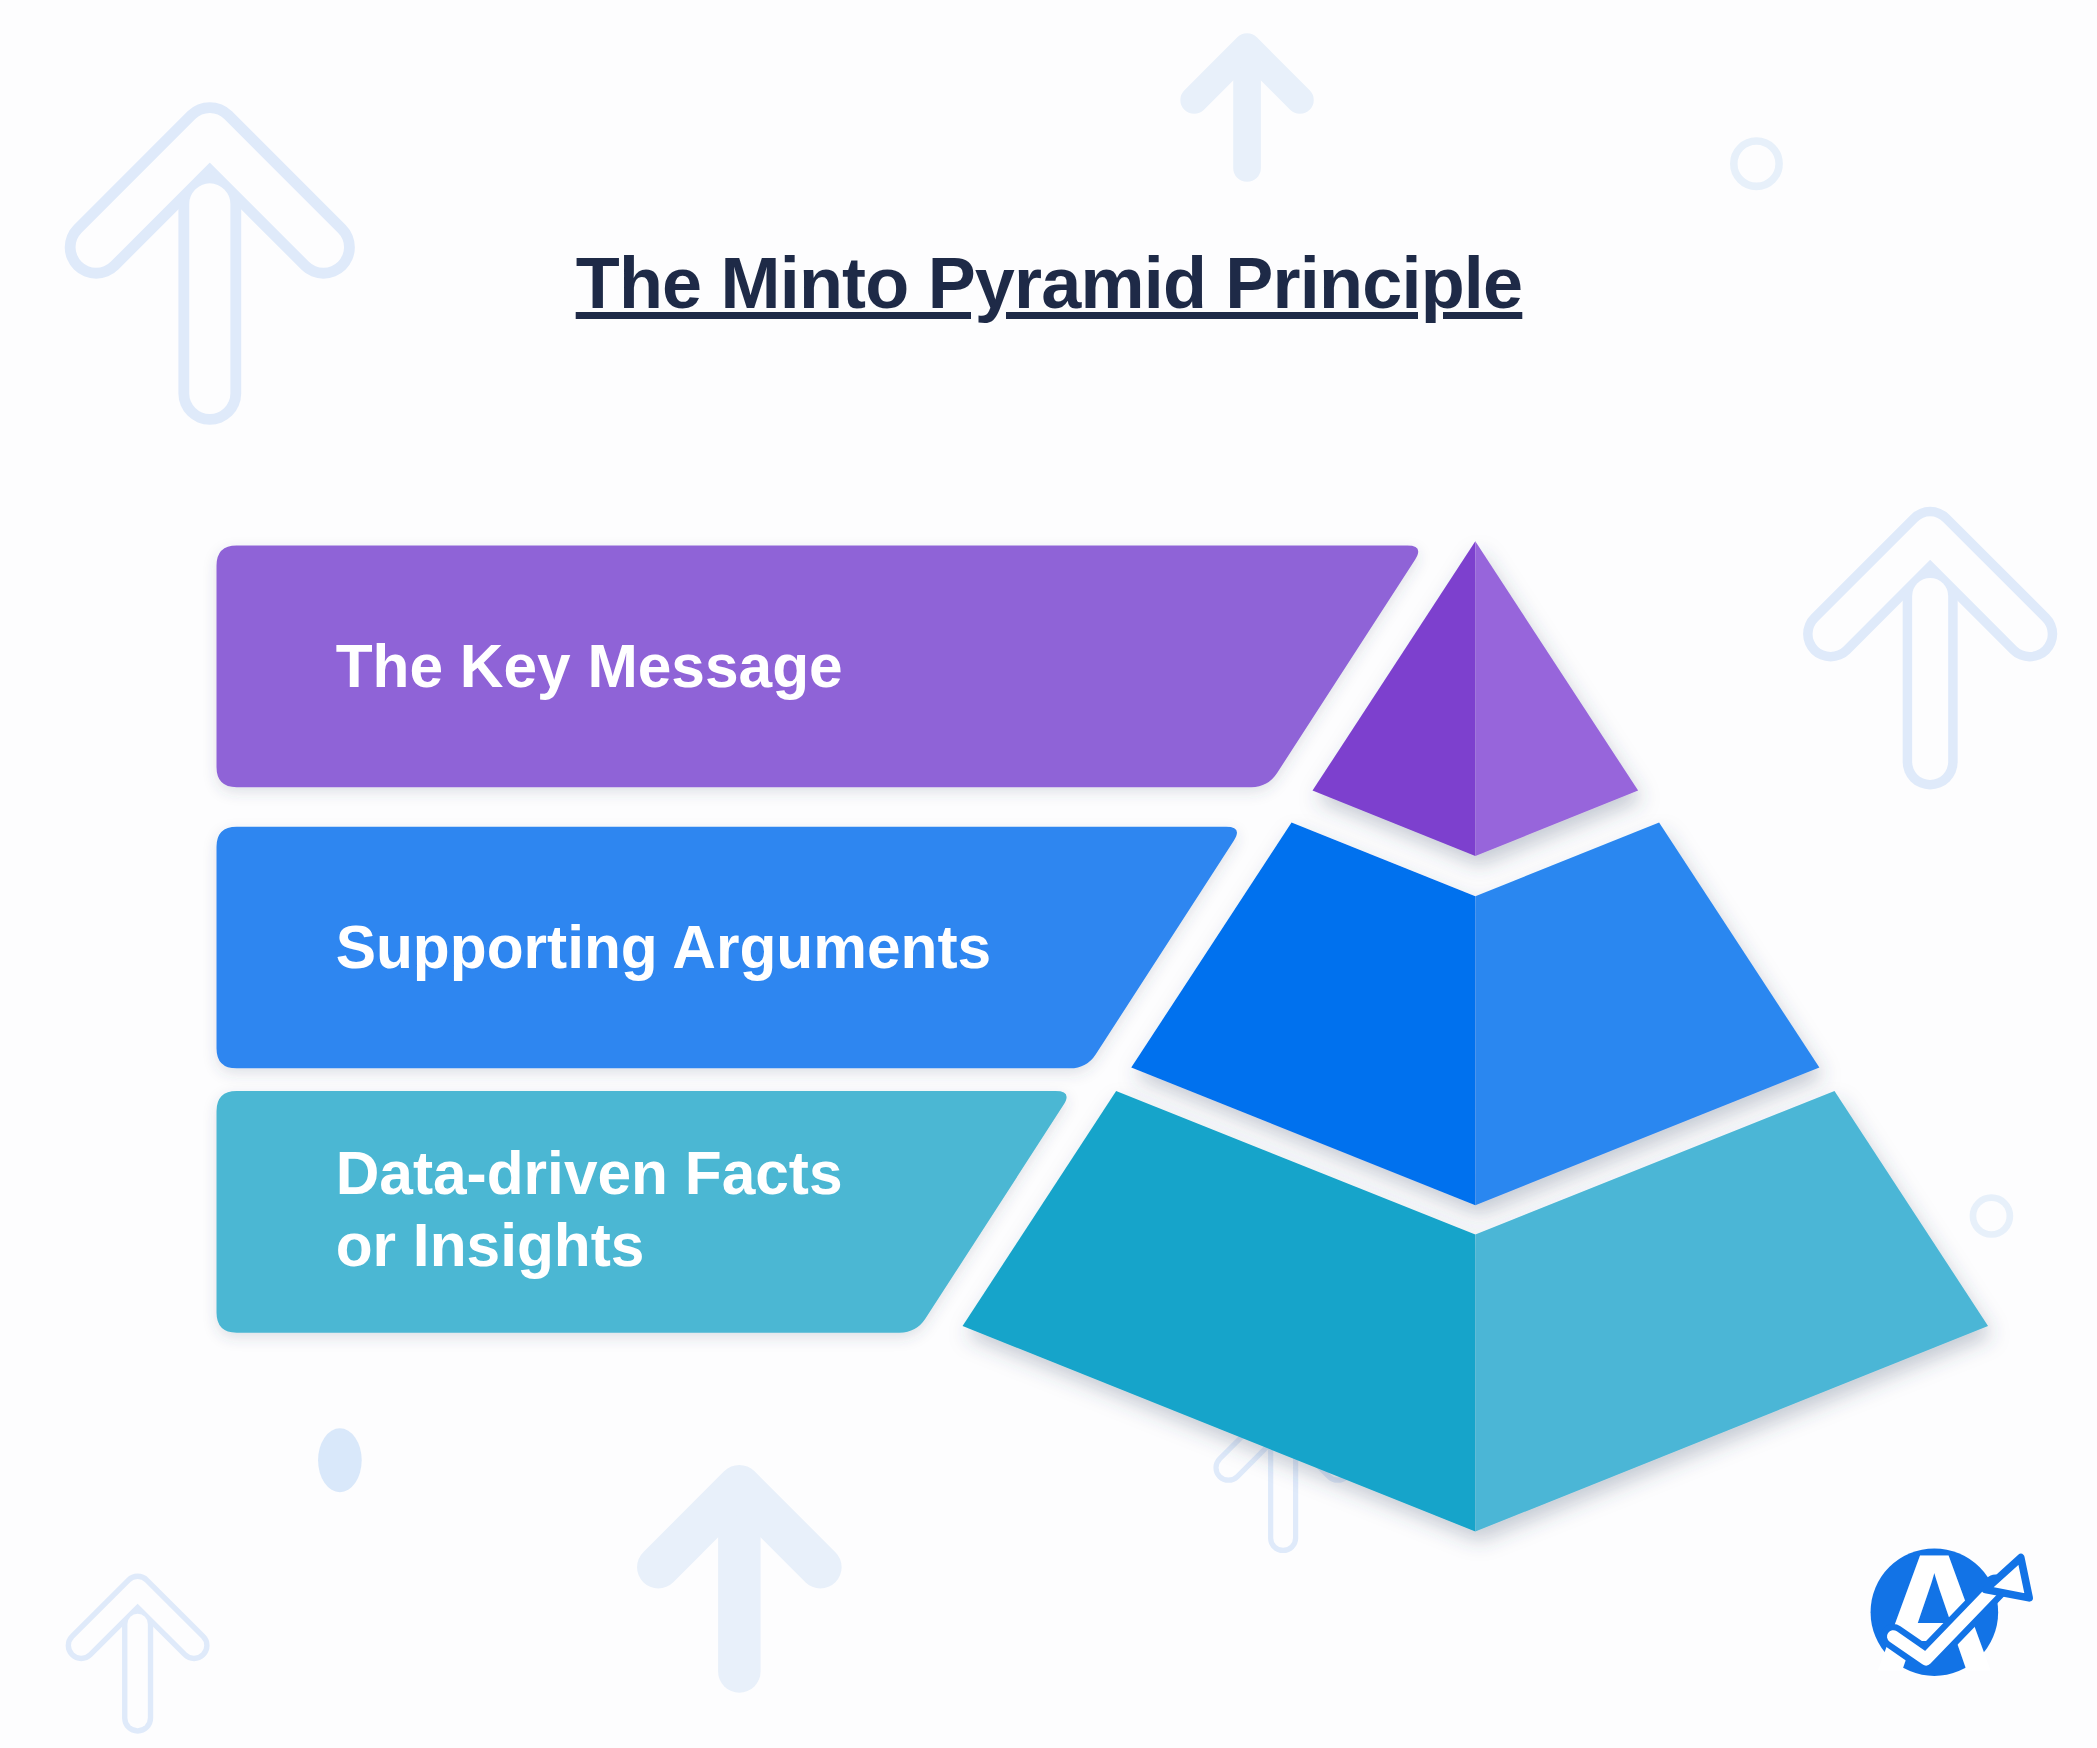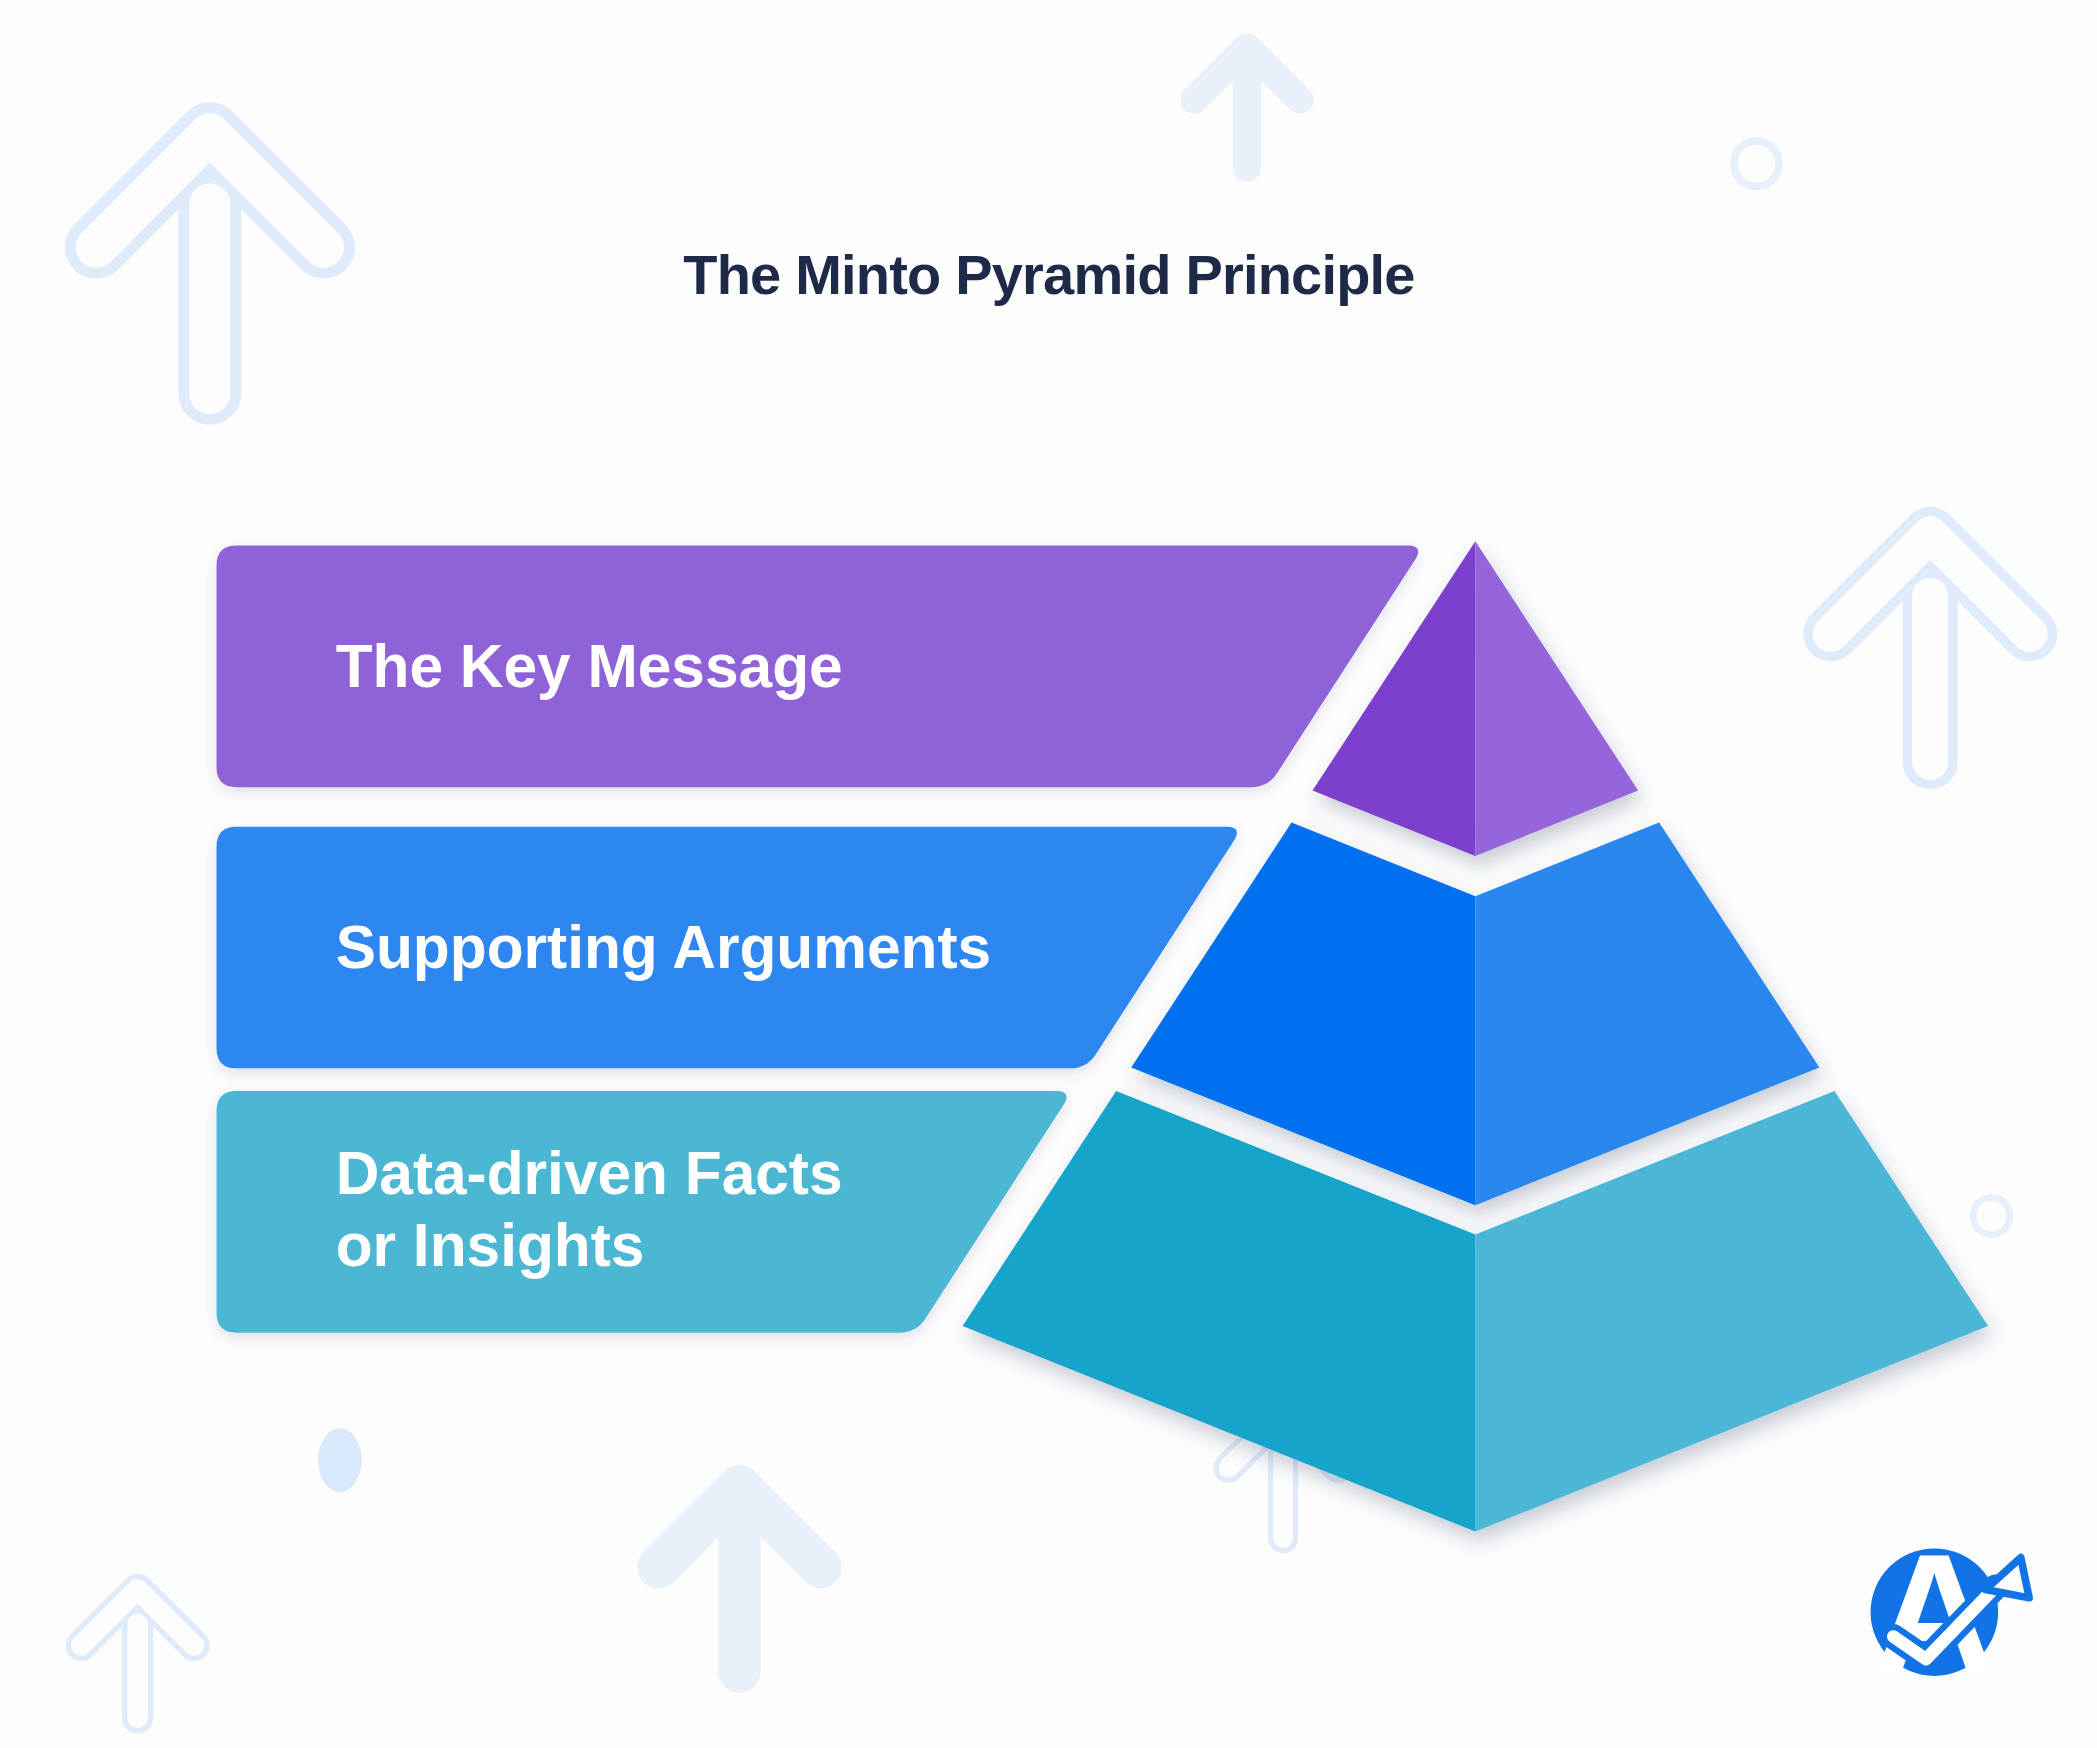--- a/index.html
+++ b/index.html
@@ -7,22 +7,23 @@
     position:relative;
     width:2098px;height:1749px;
     background:#fdfdfe;
     overflow:hidden;
     font-family:"Liberation Sans", sans-serif;
   }
   .scene{position:absolute;left:0;top:0;}
   .page-title{
     position:absolute;left:0;right:0;top:242px;
     margin:0;text-align:center;
-    font-size:56px;font-weight:bold;letter-spacing:-0.8px;
+    font-size:72px;font-weight:bold;letter-spacing:-0.8px;
     color:#1e2a47;
+    text-decoration:underline;
   }
   
   .arr{fill:none;stroke-linecap:round;stroke-linejoin:round;}
   .arr-outline-outer{stroke:#dfeafa;stroke-width:58;}
   .arr-outline-inner{stroke:#fdfdfe;stroke-width:38;}
   .arr-filled{stroke:#e8f0fa;stroke-width:55;}
   .ring{fill:none;stroke:#e7f0fa;}
   .dot{fill:#d9e8fa;}
   .bar{filter:url(#barShadow);}
   .bar-label{font-size:72px;font-weight:bold;fill:#ffffff;}

